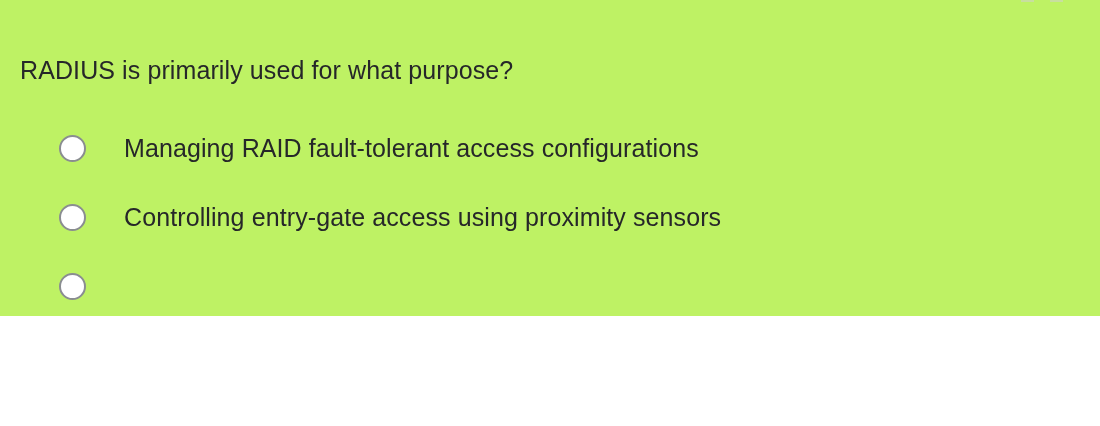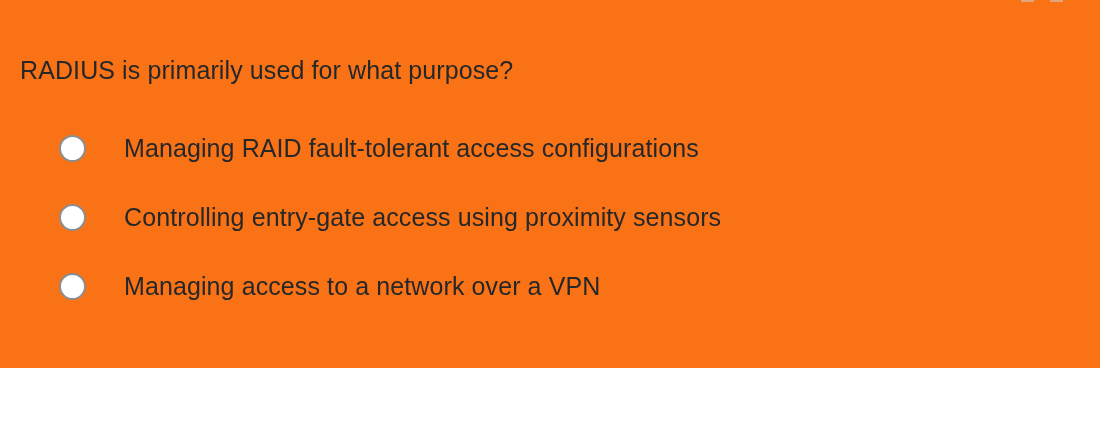--- a/index.html
+++ b/index.html
@@ -14,22 +14,22 @@
     -webkit-font-smoothing: antialiased;
     overflow: hidden;
     position: relative;
   }
 
   #quiz-root {
     position: absolute;
     left: 0;
     top: 0;
     width: 1100px;
-    height: 368px;
-    background: #f97316;
+    height: 316px;
+    background: #bef264;
   }
 
   
   .top-clip-artifact {
     position: absolute;
     top: 0;
     height: 2px;
     background: #cfcfcf;
     opacity: 0.55;
   }
@@ -103,17 +103,16 @@
     </div>
 
 
     <div class="option-row">
       <span class="radio-outer"></span>
       <span class="option-label">Controlling entry-gate access using proximity sensors</span>
     </div>
 
     <div class="option-row">
       <span class="radio-outer"></span>
-      <span class="option-label">Managing access to a network over a VPN</span>
     </div>
 
   </div>
 </div>
 
 </body></html>

